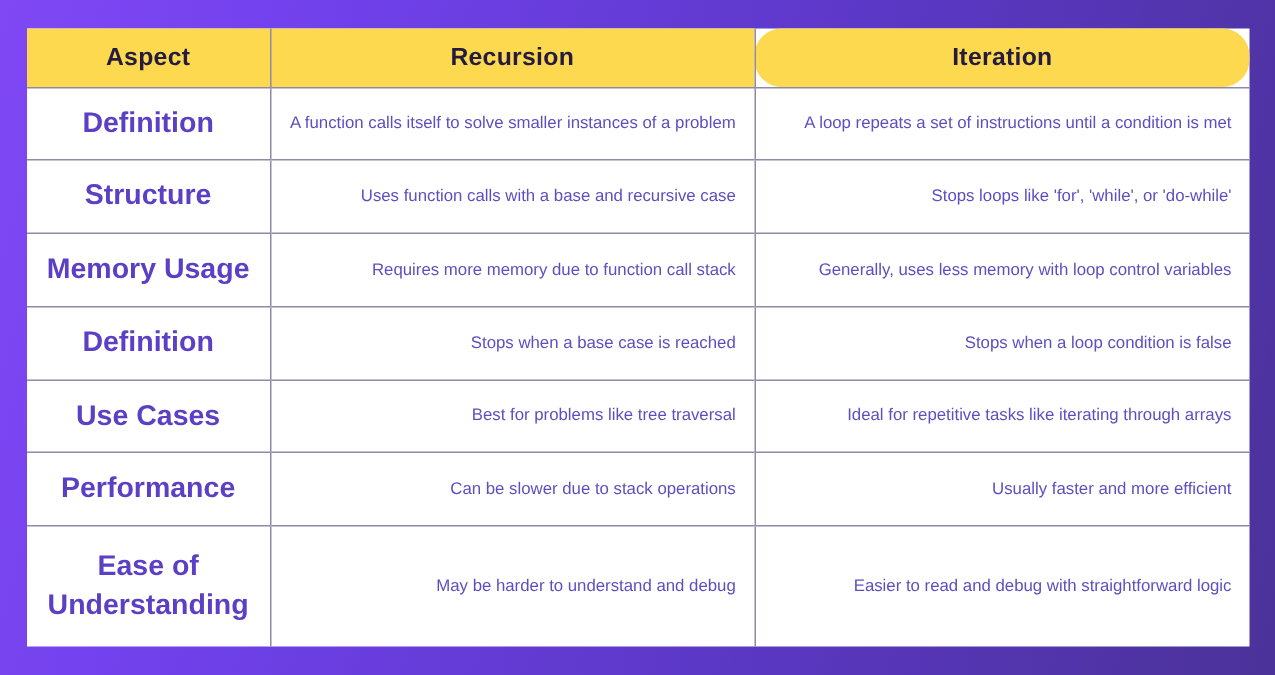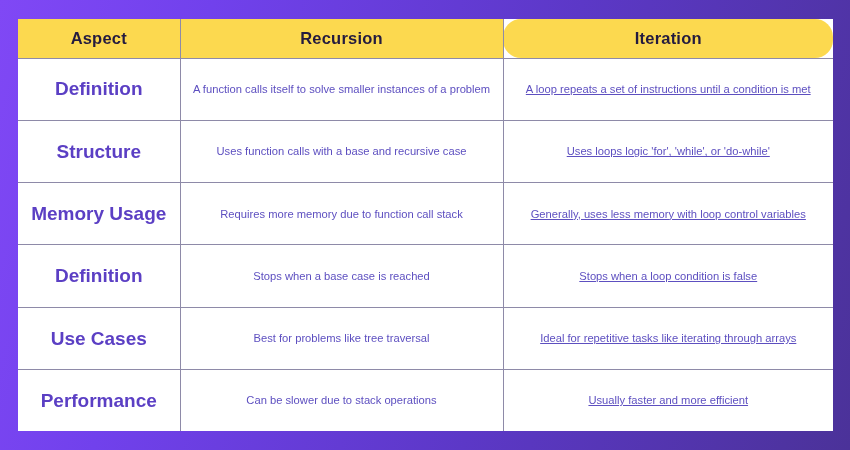--- a/index.html
+++ b/index.html
@@ -52,34 +52,35 @@
 
   tbody td {
     border-top: 1.5px solid #8e8aa8;
     border-right: 1.5px solid #8e8aa8;
     vertical-align: middle;
     text-align: center;
     box-sizing: border-box;
     padding: 6px 12px;
   }
   tbody tr:first-child td { border-top: none; }
-  tbody td:last-child { border-right: none; text-decoration: underline; }
+  tbody td:last-child { border-right: none; }
 
   td.aspect-cell {
     color: #5B3FC4;
     font-size: 19px;
     font-weight: bold;
     line-height: 1.35;
     padding: 6px 6px;
   }
   td.detail-cell {
     color: #5D4FC0;
     font-size: 11.2px;
     font-weight: normal;
     line-height: 1.45;
+    text-align: right;
   }
 </style>
 </head>
 <body>
 
 <div id="canvas">
 
   <table id="comparison-table">
     <colgroup>
       <col class="col-aspect">
@@ -95,21 +96,21 @@
     </thead>
     <tbody>
       <tr>
         <td class="aspect-cell">Definition</td>
         <td class="detail-cell">A function calls itself to solve smaller instances of a problem</td>
         <td class="detail-cell">A loop repeats a set of instructions until a condition is met</td>
       </tr>
       <tr>
         <td class="aspect-cell">Structure</td>
         <td class="detail-cell">Uses function calls with a base and recursive case</td>
-        <td class="detail-cell">Uses loops logic 'for', 'while', or 'do-while'</td>
+        <td class="detail-cell">Stops loops like 'for', 'while', or 'do-while'</td>
       </tr>
       <tr>
         <td class="aspect-cell">Memory Usage</td>
         <td class="detail-cell">Requires more memory due to function call stack</td>
         <td class="detail-cell">Generally, uses less memory with loop control variables</td>
       </tr>
       <tr>
         <td class="aspect-cell">Definition</td>
         <td class="detail-cell">Stops when a base case is reached</td>
         <td class="detail-cell">Stops when a loop condition is false</td>
@@ -117,16 +118,21 @@
       <tr>
         <td class="aspect-cell">Use Cases</td>
         <td class="detail-cell">Best for problems like tree traversal</td>
         <td class="detail-cell">Ideal for repetitive tasks like iterating through arrays</td>
       </tr>
       <tr>
         <td class="aspect-cell">Performance</td>
         <td class="detail-cell">Can be slower due to stack operations</td>
         <td class="detail-cell">Usually faster and more efficient</td>
       </tr>
+      <tr>
+        <td class="aspect-cell">Ease of Understanding</td>
+        <td class="detail-cell">May be harder to understand and debug</td>
+        <td class="detail-cell">Easier to read and debug with straightforward logic</td>
+      </tr>
     </tbody>
   </table>
 
 </div>
 
 </body></html>

